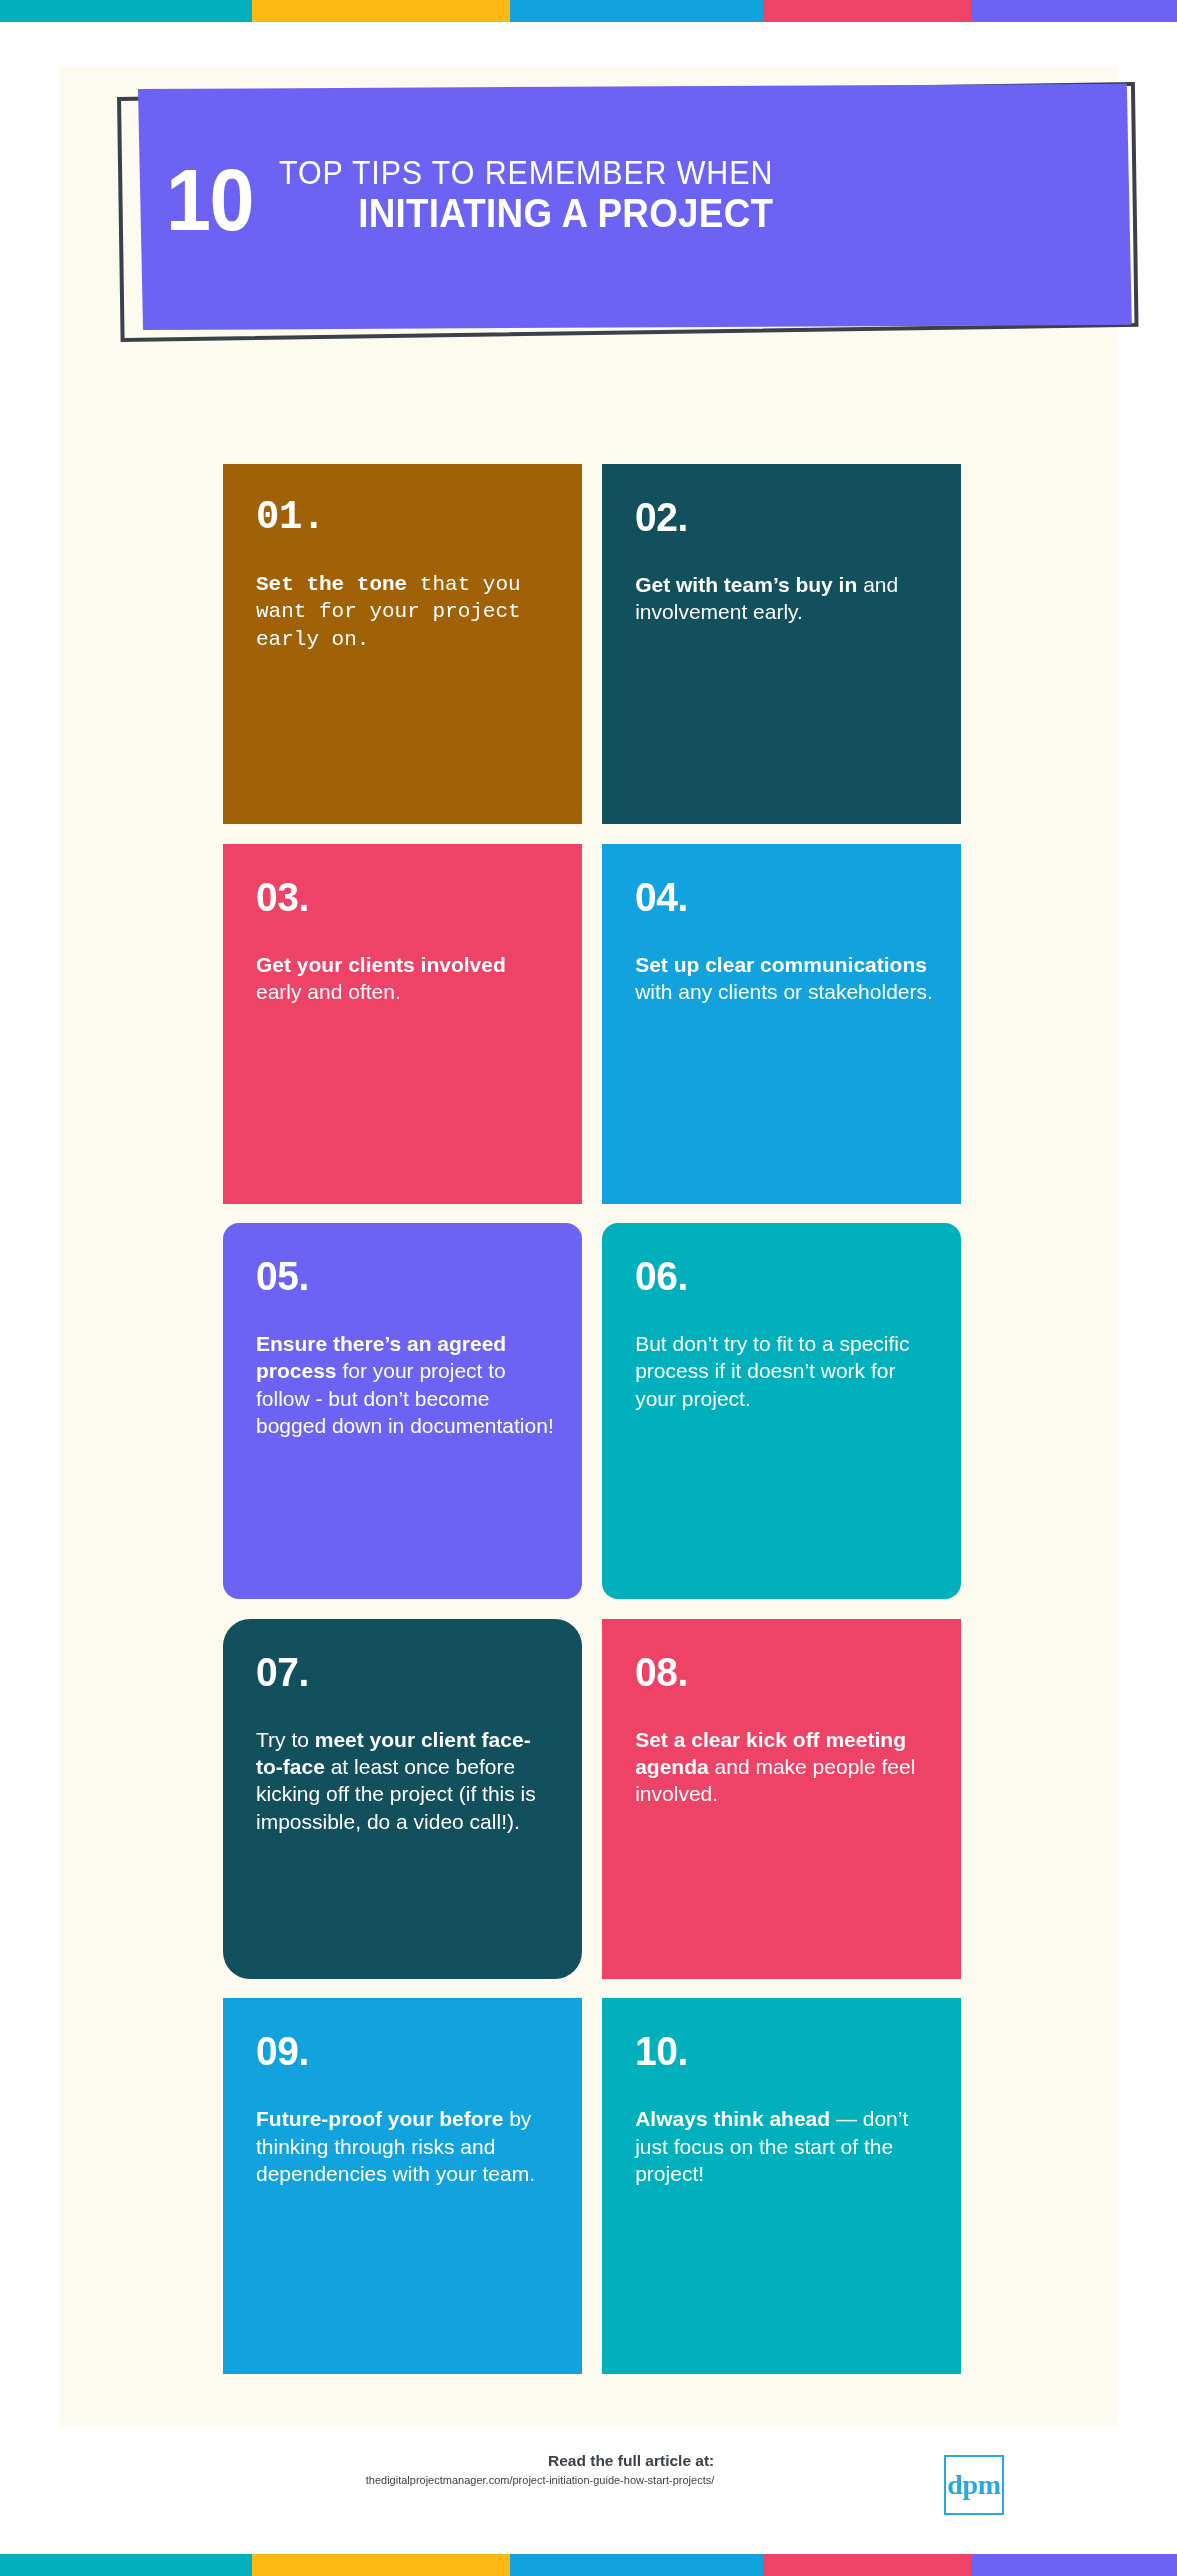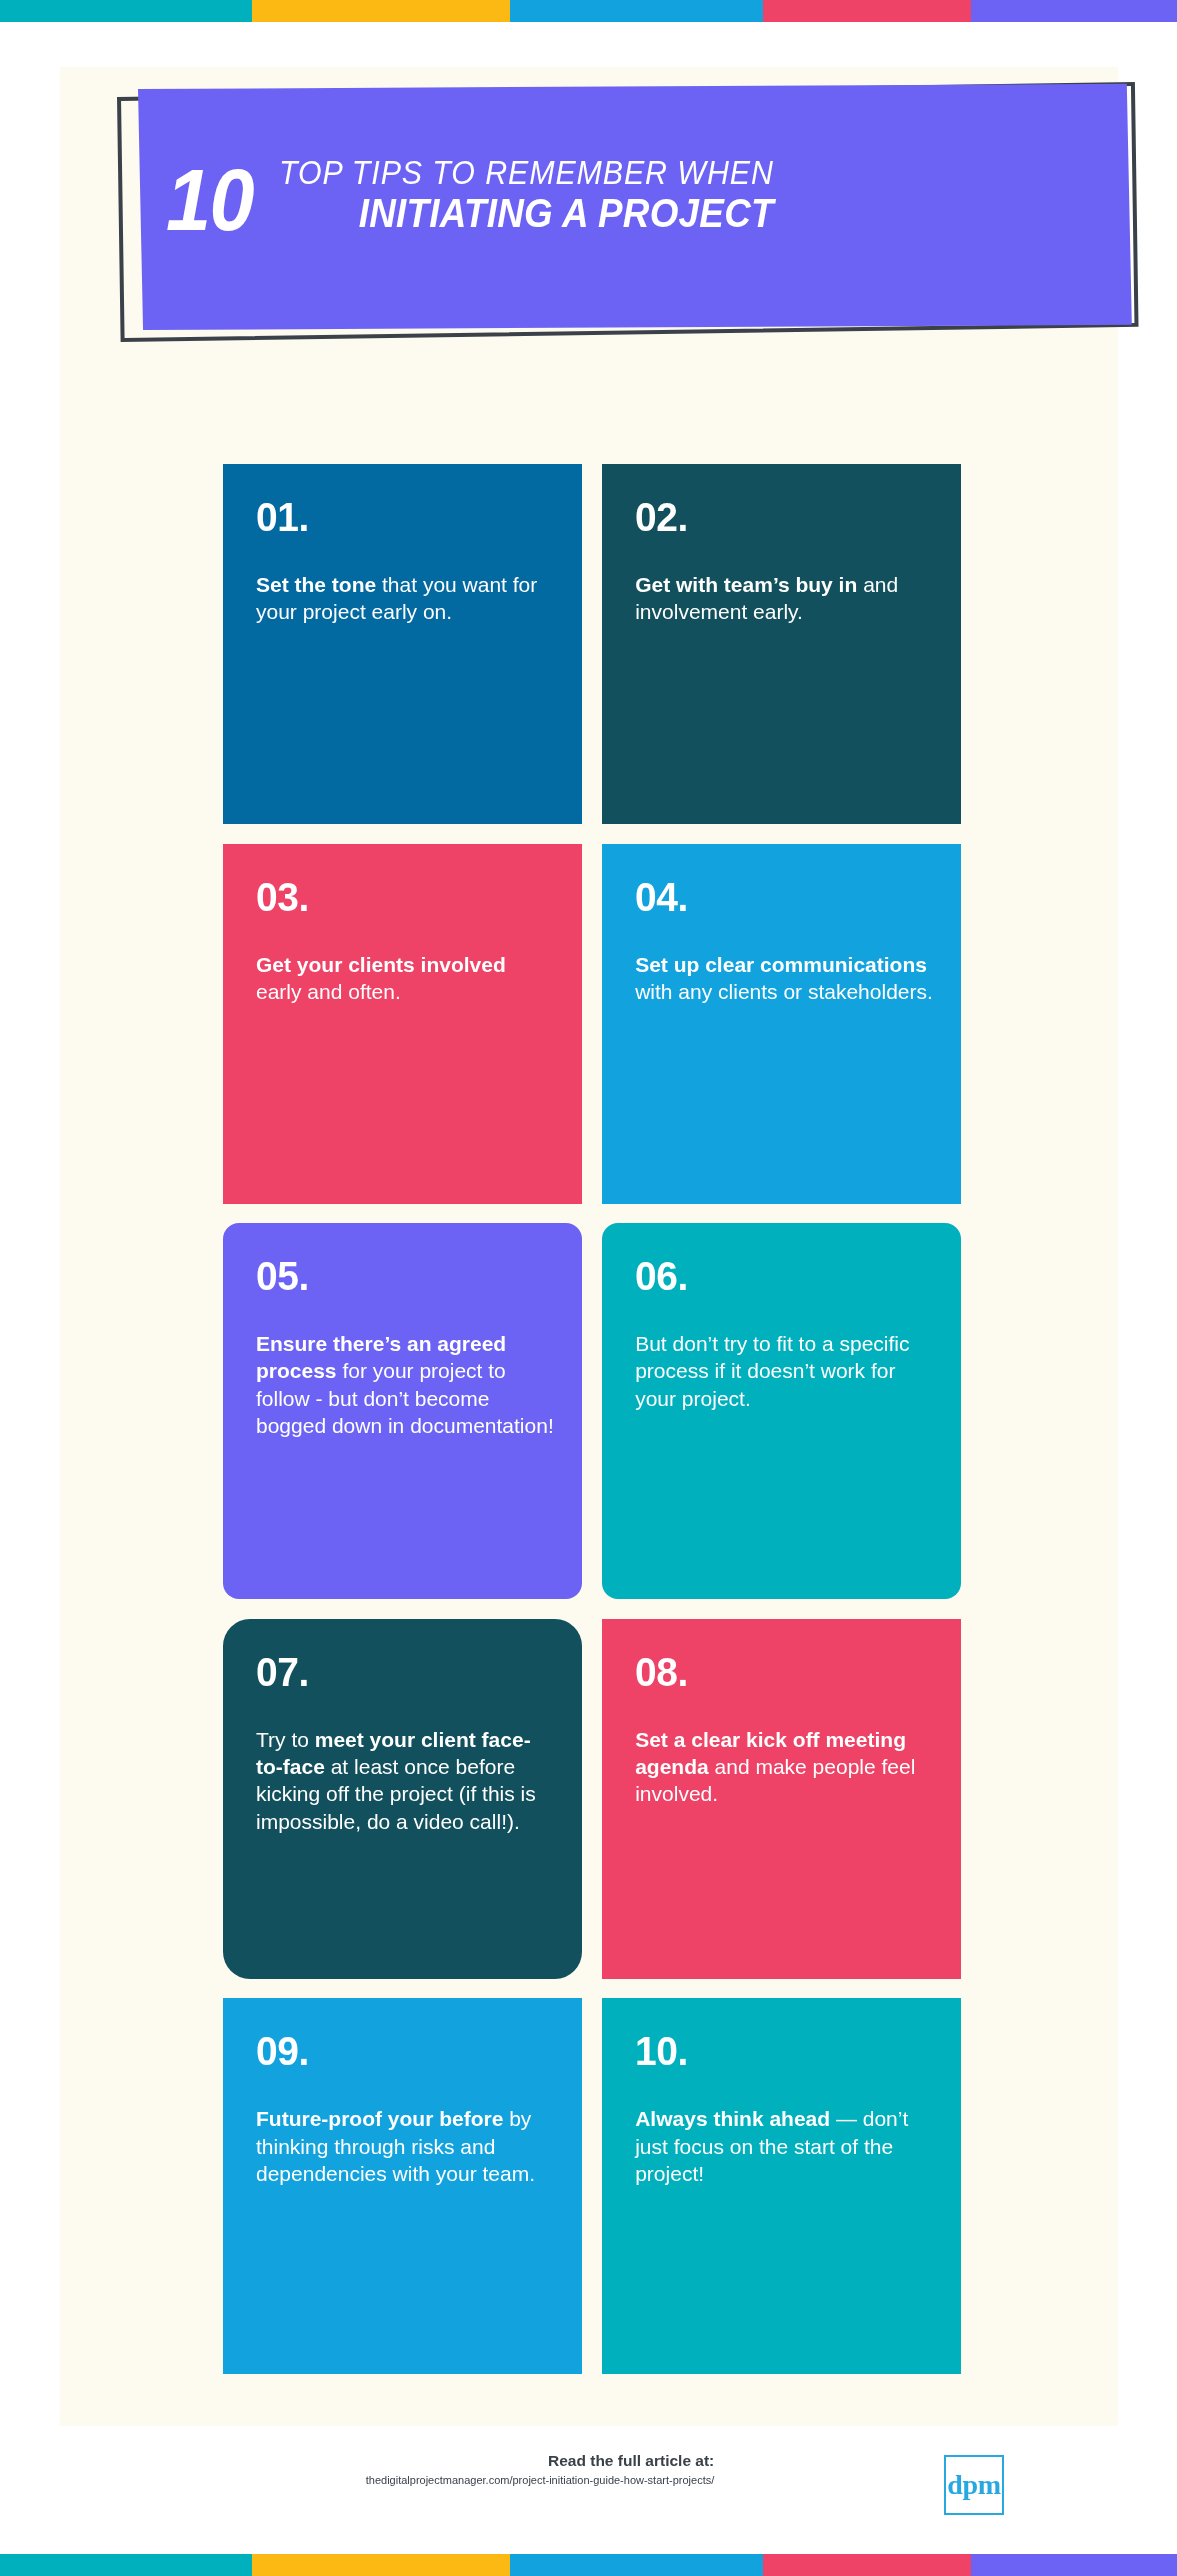--- a/index.html
+++ b/index.html
@@ -23,21 +23,21 @@
   
   .panel{
     position:absolute;left:60px;top:67px;
     width:1058px;height:2359px;
     background:#FDFAF0;
   }
 
   
   .header{
     position:absolute;left:60px;top:86px;
-    width:1058px;height:278px;font-style:italic;
+    width:1058px;height:278px;
   }
   .hdr-outline{
     position:absolute;left:57px;top:11.4px;
     width:1018px;height:245px;
     border:4.1px solid #3A4149;
     transform:rotate(-0.85deg);
     transform-origin:left top;
     box-sizing:border-box;
   }
   .hdr-purple{
@@ -147,21 +147,21 @@
     <div class="hdr-num">10</div>
     <div class="hdr-lines">
       <div class="hdr-l1">TOP TIPS TO REMEMBER WHEN</div>
       <div class="hdr-l2">INITIATING A PROJECT</div>
     </div>
   </div>
 </div>
 
 <div class="grid">
   <div class="row r0">
-    <div class="card" style="background: #0369a1;">
+    <div class="card" style="background: #a16207; font-family: Liberation Mono, monospace;">
       <div class="num">01.</div>
       <div class="body"><b>Set the tone </b>that you want for your project early on.</div>
     </div>
     <div class="card" style="background: rgb(17, 80, 92);">
       <div class="num">02.</div>
       <div class="body"><b>Get with team’s buy in </b>and involvement early.</div>
     </div>
   </div>
   <div class="row r1">
     <div class="card" style="background: rgb(238, 66, 102);">

